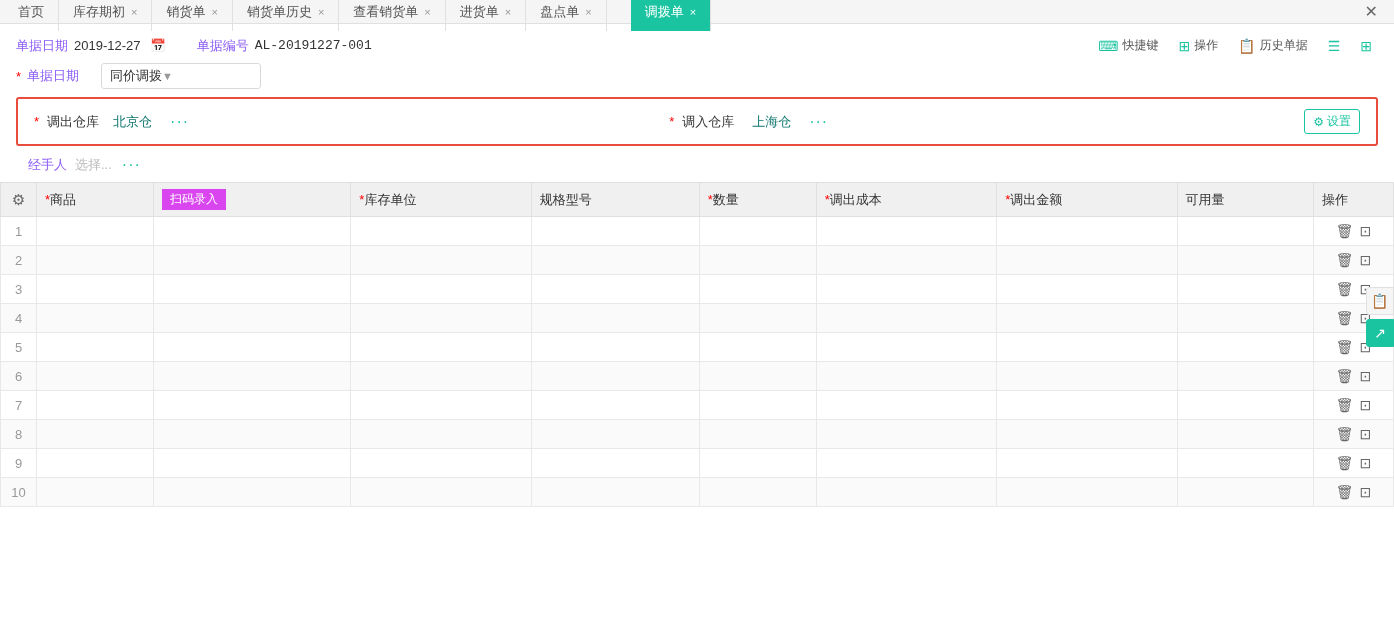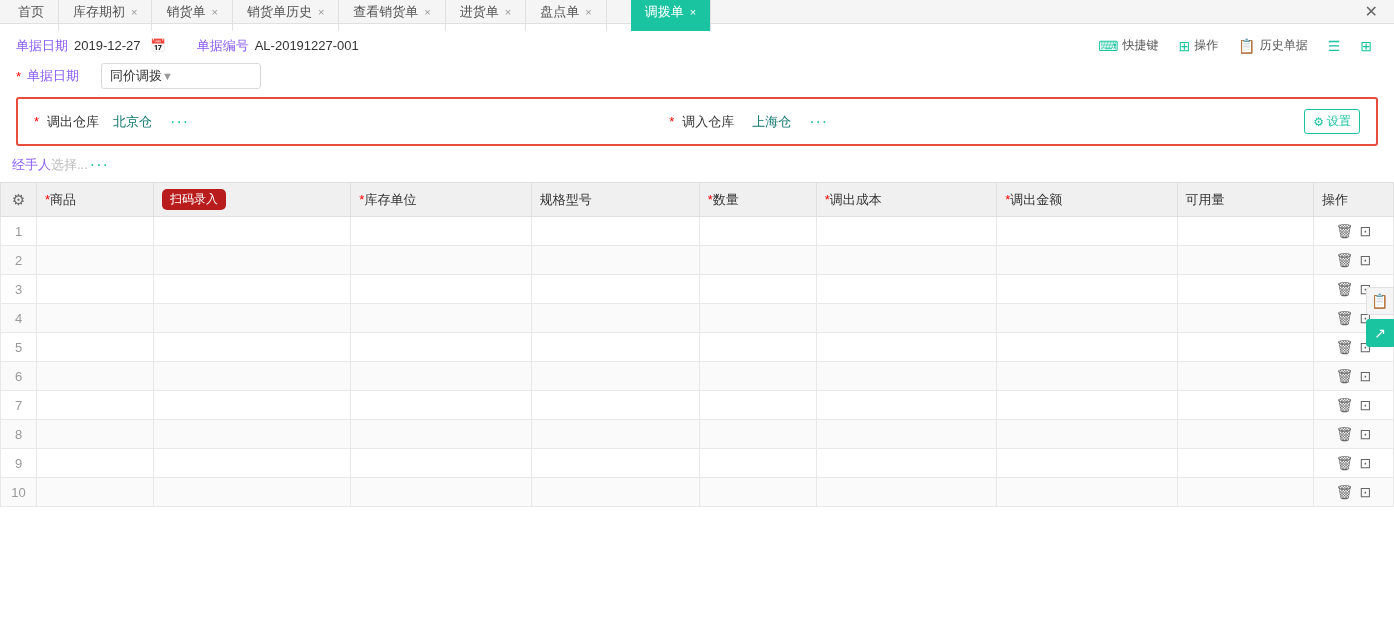--- a/index.html
+++ b/index.html
@@ -71,40 +71,40 @@
     .warehouse-field .wh-label .required { color: #f00; }
     .warehouse-field .wh-value { color: #0f766e; font-size: 13px; }
     .setting-btn {
       display: flex; align-items: center; gap: 3px; border: 1px solid #1bc4a0;
       border-radius: 3px; padding: 3px 8px; color: #1bc4a0; cursor: pointer; font-size: 12px;
       margin-left: auto;
     }
 
     
     .personnel-row {
-      display: flex; align-items: center; padding: 0 16px 8px 12px;
+      display: flex; align-items: center; gap: 8px; padding: 0 16px 8px 28px;
     }
     .personnel-placeholder { color: #bbb; font-size: 13px; }
 
     
     .table-container { overflow-x: auto; overflow-y: auto; max-height: 420px; }
     table { width: 100%; border-collapse: collapse; font-size: 13px; }
     thead tr { background: #f0f0f0; }
     thead th {
       border: 1px solid #e0e0e0; padding: 6px 8px; text-align: left; font-weight: normal;
       white-space: nowrap; color: #333; position: sticky; top: 0; background: #f0f0f0;
     }
     tbody tr { border-bottom: 1px solid #e8e8e8; }
     tbody tr:nth-child(even) { background: #fafafa; }
     tbody td {
       border: 1px solid #e8e8e8; padding: 6px 8px; color: #333; white-space: nowrap;
     }
     .row-num { color: #999; text-align: center; width: 30px; }
     .scan-btn {
-      background: #b91c1c; color: #fff; border: none; border-radius: 5px;
+      background: #d946ef; color: #fff; border: none; border-radius: 0;
       padding: 2px 8px; cursor: pointer; font-size: 12px;
     }
     .action-icons {
       display: flex; gap: 6px; align-items: center; justify-content: center;
     }
     .action-icon { cursor: pointer; color: #666; font-size: 14px; }
     .subtotal-row td { background: #fff8e1; font-weight: 500; }
     .gear-icon { cursor: pointer; color: #666; font-size: 15px; }
 
     
@@ -159,21 +159,21 @@
 </div>
 
 <div class="form-area">
   <div class="header-row">
     <div class="form-row" style="flex:1; margin-bottom:0;">
       <div class="form-field">
         <span class="form-label">单据日期</span>
         <span class="form-value">2019-12-27</span>
         <span class="date-icon">📅</span>
       </div>
-      <div class="form-field" style="margin-left:20px;">
+      <div class="form-field" style="margin-left:20px;font-family:Liberation Mono, monospace;">
         <span class="form-label">单据编号</span>
         <span class="form-value">AL-20191227-001</span>
       </div>
     </div>
     <div class="toolbar-right">
       <div class="toolbar-btn">
         <span class="btn-icon">⌨</span>
         <span>快捷键</span>
       </div>
       <div class="toolbar-btn">

